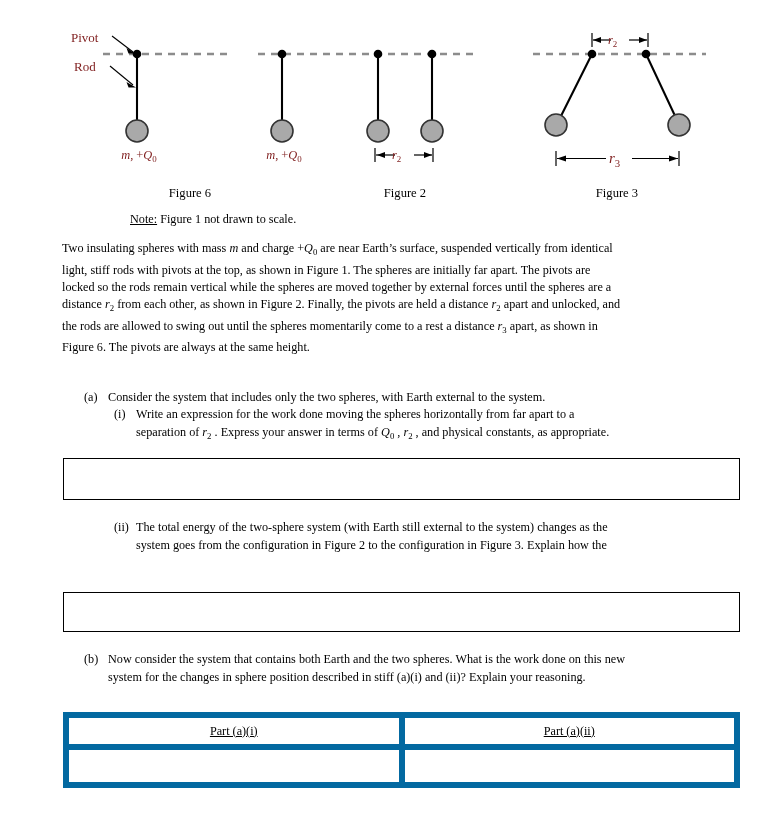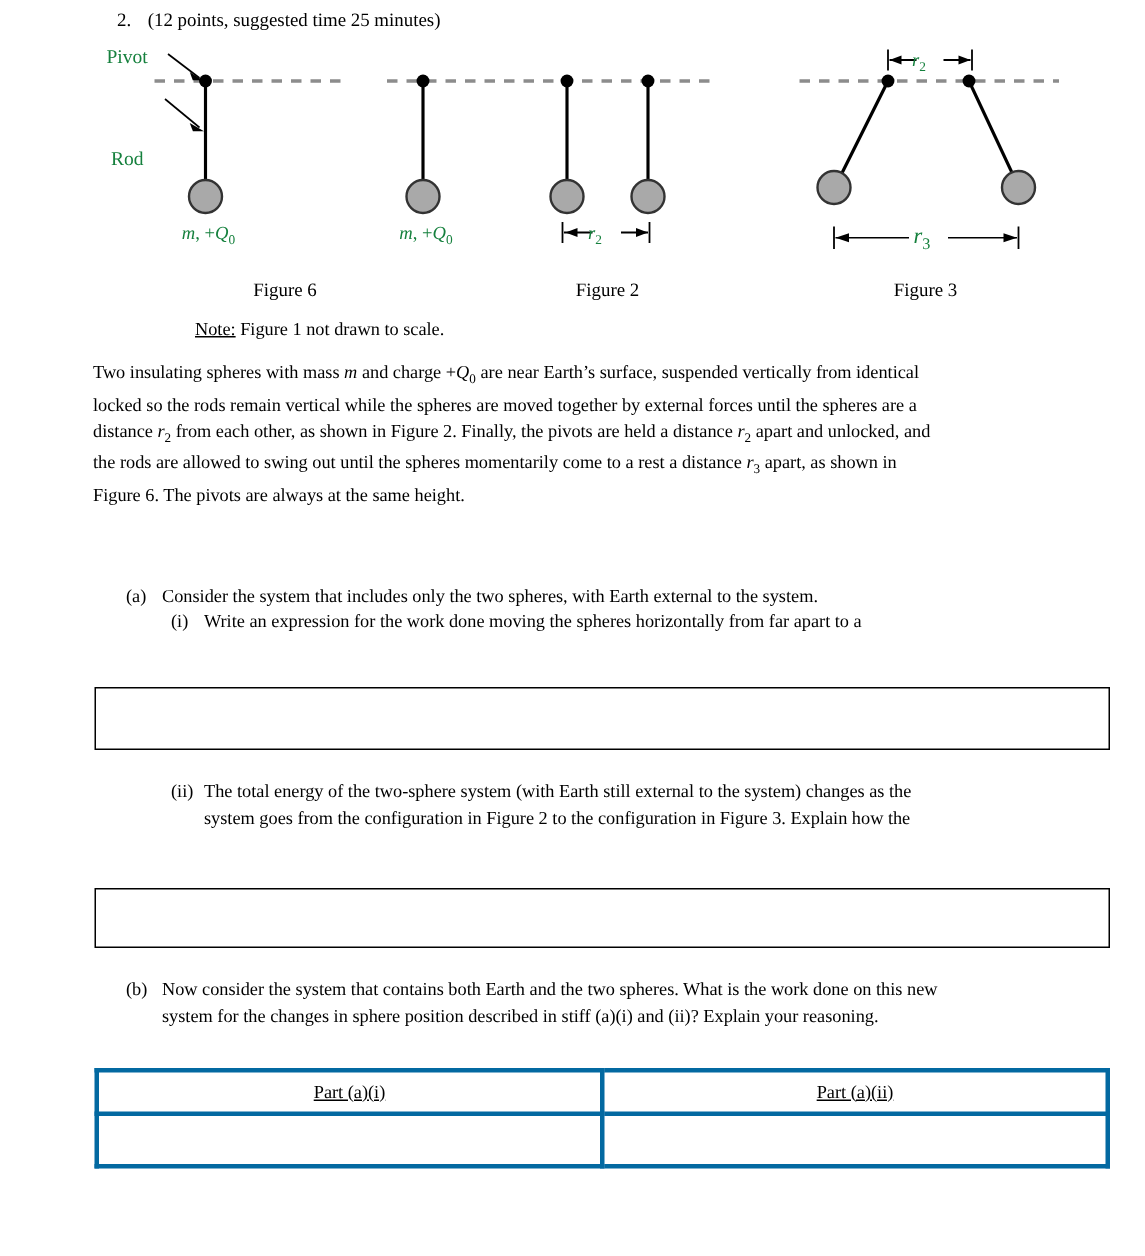--- a/index.html
+++ b/index.html
@@ -17,21 +17,21 @@
   }
   .page {
     position: absolute;
     inset: 0;
   }
   
   .txt {
     position: absolute;
     font-size: 12.2px;
     line-height: 16.6px;
-    color: #15803d;
+    color: #7f1d1d;
   }
   .q-number {
     position: absolute;
     left: 78px;
     top: 6px;
     font-size: 12.6px;
   }
   .q-number .num { margin-right: 11px; }
 
   
@@ -140,21 +140,21 @@
   
   .answer-table {
     position: absolute;
     left: 63px;
     top: 712px;
     width: 677px;
     border-collapse: collapse;
     table-layout: fixed;
   }
   .answer-table td {
-    border: 3px solid #0369a1;
+    border: 6px solid #0369a1;
     padding: 0;
     vertical-align: middle;
     margin-top: 12px;
   }
   .answer-table .hdr-cell {
     height: 26px;
     text-align: center;
     font-size: 12.2px;
   }
   .answer-table .hdr-cell span { text-decoration: underline; }
@@ -162,23 +162,20 @@
 
   
   i.v { font-style: italic; }
   sub { font-size: 0.72em; }
 </style>
 </head>
 <body>
 
 <div class="page">
 
-  <div class="q-number">
-    <span class="num">2.</span><span>(12 points, suggested time 25 minutes)</span>
-  </div>
 
   <div class="figures">
     <svg class="fig-svg" width="763" height="180" viewBox="0 0 763 180" xmlns="http://www.w3.org/2000/svg">
 
       <line x1="103" y1="28" x2="230" y2="28" stroke="#8c8c8c" stroke-width="2.4" stroke-dasharray="7,6"></line>
 
       <line x1="112" y1="10" x2="133" y2="26" stroke="#000" stroke-width="1.1"></line>
       <polygon points="135,27.5 126.5,22 128.5,27.5" fill="#000"></polygon>
 
       <line x1="110" y1="40" x2="133" y2="59" stroke="#000" stroke-width="1.1"></line>
@@ -233,21 +230,21 @@
         <line x1="556" y1="125" x2="556" y2="140" stroke="#000" stroke-width="1.2"></line>
         <line x1="679" y1="125" x2="679" y2="140" stroke="#000" stroke-width="1.2"></line>
         <line x1="557" y1="132.5" x2="606" y2="132.5" stroke="#000" stroke-width="1.1"></line>
         <polygon points="557,132.5 566,129.5 566,135.5" fill="#000"></polygon>
         <line x1="632" y1="132.5" x2="678" y2="132.5" stroke="#000" stroke-width="1.1"></line>
         <polygon points="678,132.5 669,129.5 669,135.5" fill="#000"></polygon>
       </g>
     </svg>
 
     <div class="txt" style="left:71px; top:4px; font-size:13px;">Pivot</div>
-    <div class="txt" style="left:74px; top:33px; font-size:13px;margin-top:39px;">Rod</div>
+    <div class="txt" style="left:74px; top:33px; font-size:13px;">Rod</div>
 
     <div class="txt" style="left:104px; top:121px; width:70px; text-align:center; font-size:12.4px;">
       <i class="v">m</i>, +<i class="v">Q</i><sub>0</sub>
     </div>
     <div class="txt" style="left:249px; top:121px; width:70px; text-align:center; font-size:12.4px;">
       <i class="v">m</i>, +<i class="v">Q</i><sub>0</sub>
     </div>
 
     <div class="txt" style="left:392px; top:121px; font-size:12.4px;">
       <i class="v">r</i><sub>2</sub>
@@ -261,38 +258,40 @@
   </div>
 
   <div class="fig-caption" id="cap1">Figure 6</div>
   <div class="fig-caption" id="cap2">Figure 2</div>
   <div class="fig-caption" id="cap3">Figure 3</div>
 
   <div class="note"><u>Note:</u><span> Figure 1 not drawn to scale.</span></div>
 
   <div class="para">
     <span class="ln">Two insulating spheres with mass <i class="v">m</i> and charge +<i class="v">Q</i><sub>0</sub> are near Earth’s surface, suspended vertically from identical</span>
+    <span class="ln">light, stiff rods with pivots at the top, as shown in Figure 1. The spheres are initially far apart. The pivots are</span>
     <span class="ln">locked so the rods remain vertical while the spheres are moved together by external forces until the spheres are a</span>
     <span class="ln">distance <i class="v">r</i><sub>2</sub> from each other, as shown in Figure 2. Finally, the pivots are held a distance <i class="v">r</i><sub>2</sub> apart and unlocked, and</span>
     <span class="ln">the rods are allowed to swing out until the spheres momentarily come to a rest a distance <i class="v">r</i><sub>3</sub> apart, as shown in</span>
     <span class="ln">Figure 6. The pivots are always at the same height.</span>
   </div>
 
   <div class="part-a">
     <div class="part-row">
       <span class="part-label">(a)</span>
       <span class="part-text">Consider the system that includes only the two spheres, with Earth external to the system.</span>
     </div>
   </div>
 
   <div class="sub-i">
     <div class="part-row">
       <span class="sub-label">(i)</span>
       <span class="part-text">
         <span class="ln">Write an expression for the work done moving the spheres horizontally from far apart to a</span>
+        <span class="ln">separation of <i class="v">r</i><sub>2</sub> . Express your answer in terms of <i class="v">Q</i><sub>0</sub> , <i class="v">r</i><sub>2</sub> , and physical constants, as appropriate.</span>
       </span>
     </div>
   </div>
 
   <div class="answer-box" id="box-ai"></div>
 
   <div class="sub-ii">
     <div class="part-row">
       <span class="sub-label">(ii)</span>
       <span class="part-text">

